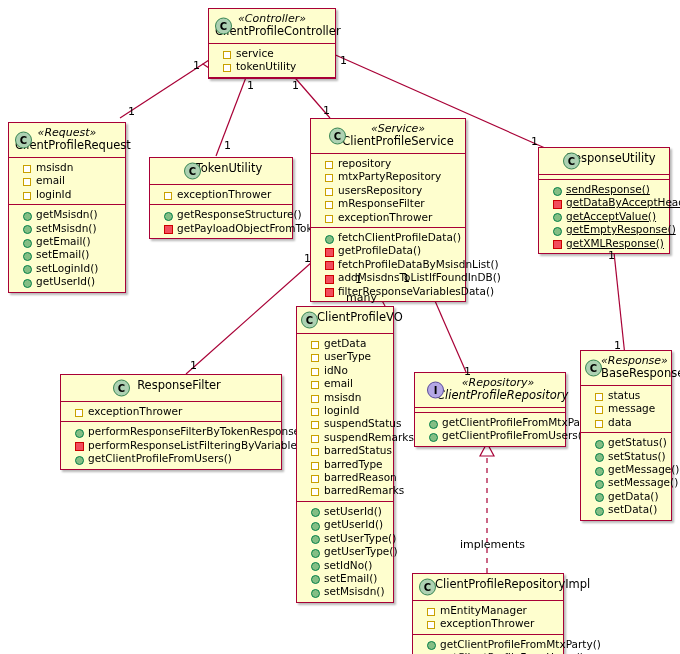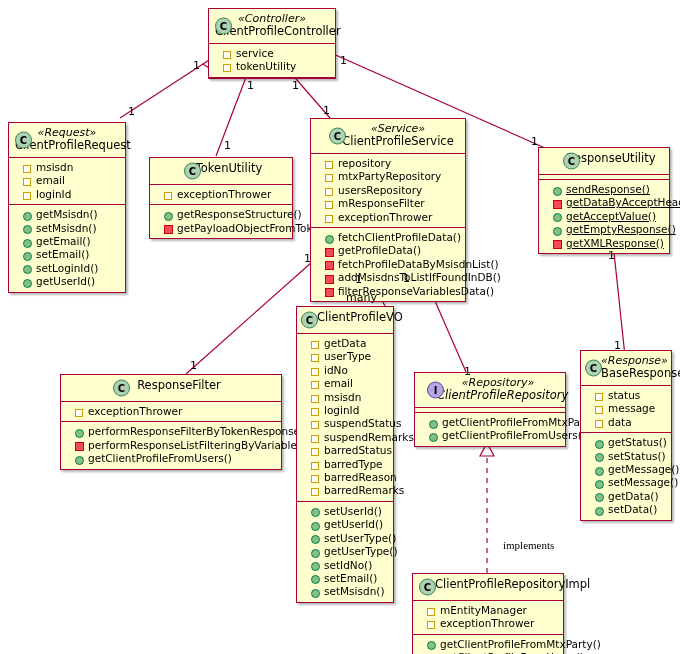--- a/index.html
+++ b/index.html
@@ -292,15 +292,15 @@
   <div class="edge-label" style="left:340px;top:55px;">1</div>
   <div class="edge-label" style="left:531px;top:136px;">1</div>
   <div class="edge-label" style="left:304px;top:253px;">1</div>
   <div class="edge-label" style="left:190px;top:360px;">1</div>
   <div class="edge-label" style="left:355px;top:274px;">1</div>
   <div class="edge-label" style="left:346px;top:292px;">many</div>
   <div class="edge-label" style="left:403px;top:273px;">1</div>
   <div class="edge-label" style="left:464px;top:366px;">1</div>
   <div class="edge-label" style="left:608px;top:250px;">1</div>
   <div class="edge-label" style="left:614px;top:340px;">1</div>
-  <div class="edge-label" style="left:503px;top:539px;font-family:Liberation Serif, serif;">implements</div>
+  <div class="edge-label" style="left:460px;top:539px;">implements</div>
 
 </div>
 
 </body></html>

